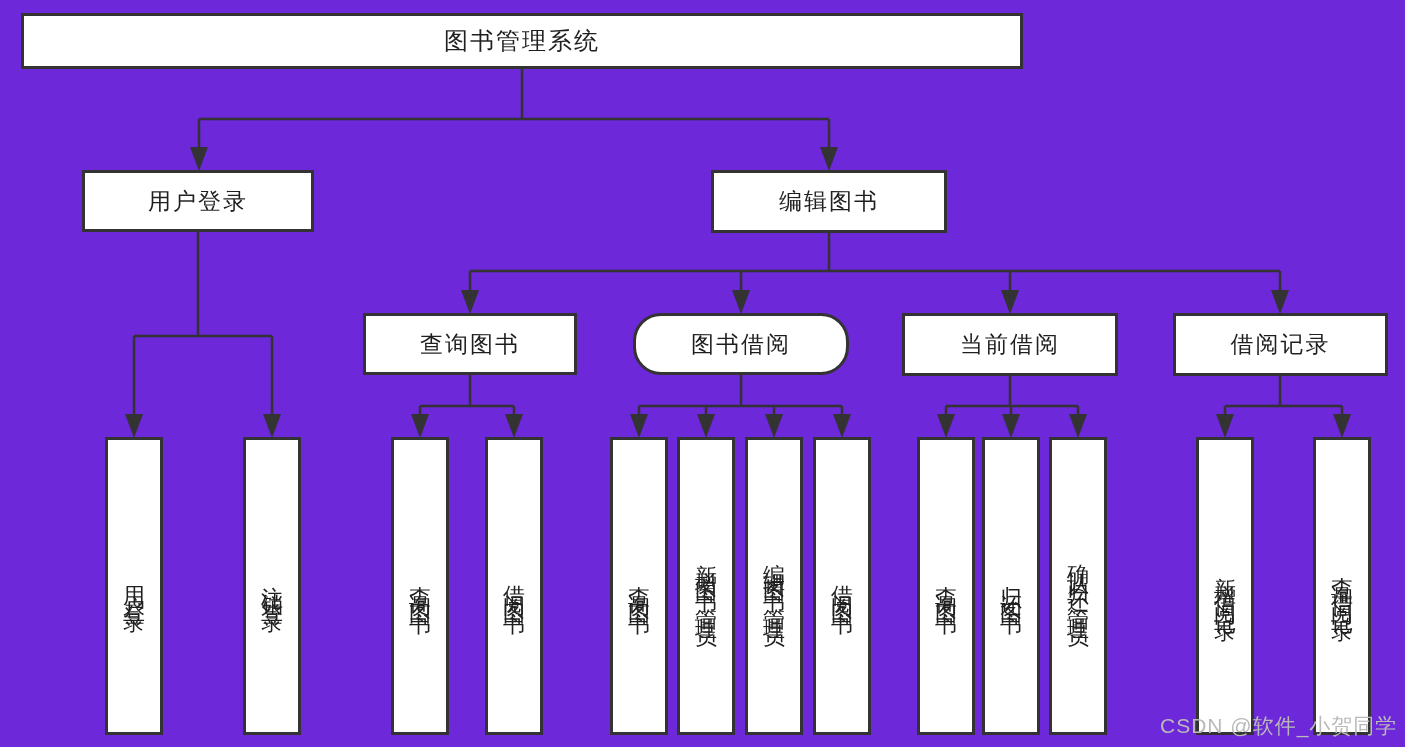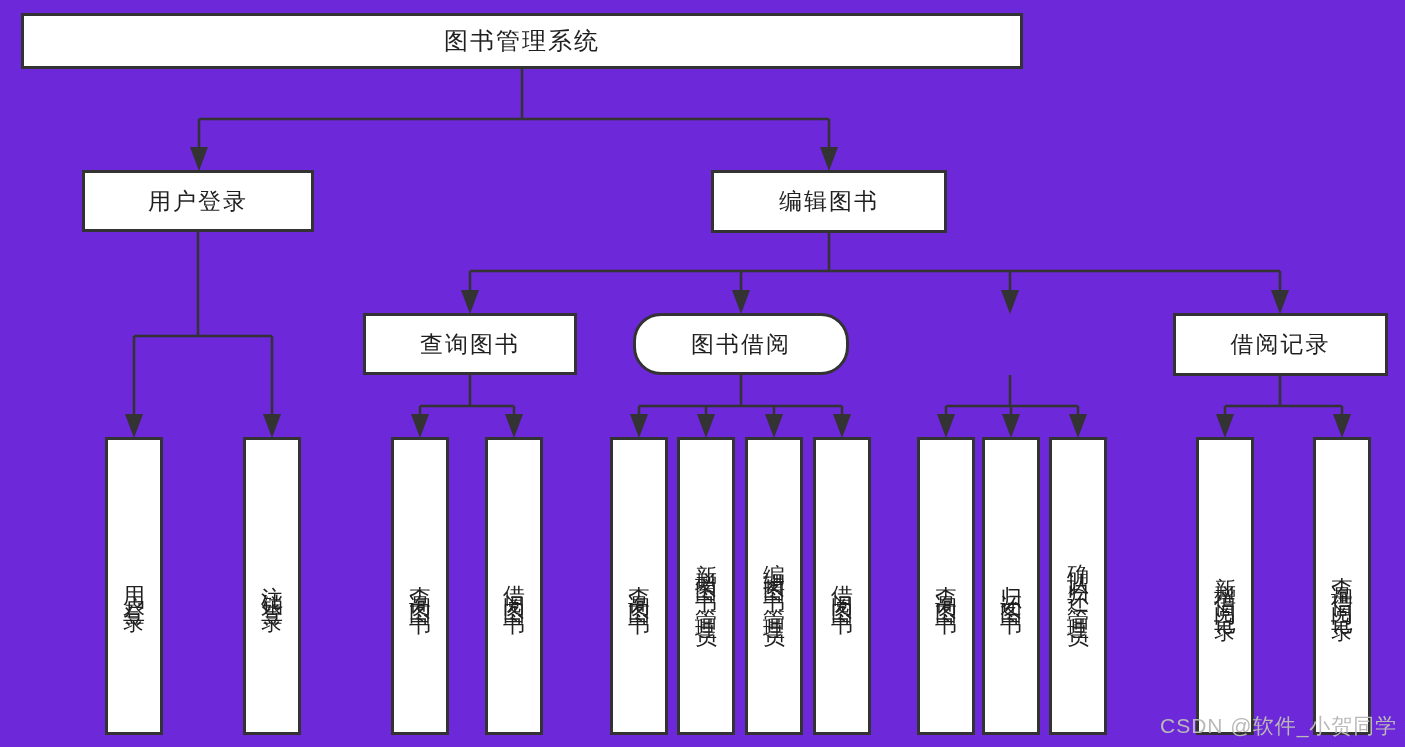--- a/index.html
+++ b/index.html
@@ -106,20 +106,21 @@
     </g>
   </svg>
 
   <div class="node root" style="left:21px; top:13px; width:1002px; height:56px;">图书管理系统</div>
 
   <div class="node" style="left:82px; top:170px; width:232px; height:62px;">用户登录</div>
   <div class="node" style="left:711px; top:170px; width:236px; height:63px;">编辑图书</div>
 
   <div class="node" style="left:363px; top:313px; width:214px; height:62px;">查询图书</div>
   <div class="node" style="left:633px; top:313px; width:216px; height:62px;border-radius:28px;">图书借阅</div>
+  <div class="node" style="left:902px; top:313px; width:216px; height:63px;">当前借阅</div>
   <div class="node" style="left:1173px; top:313px; width:215px; height:63px;">借阅记录</div>
 
   <div class="leaf" style="left:105px;">
     <span>用户登录</span>
   </div>
   <div class="leaf" style="left:243px;">
     <span>注销登录</span>
   </div>
 
   <div class="leaf" style="left:391px;">

